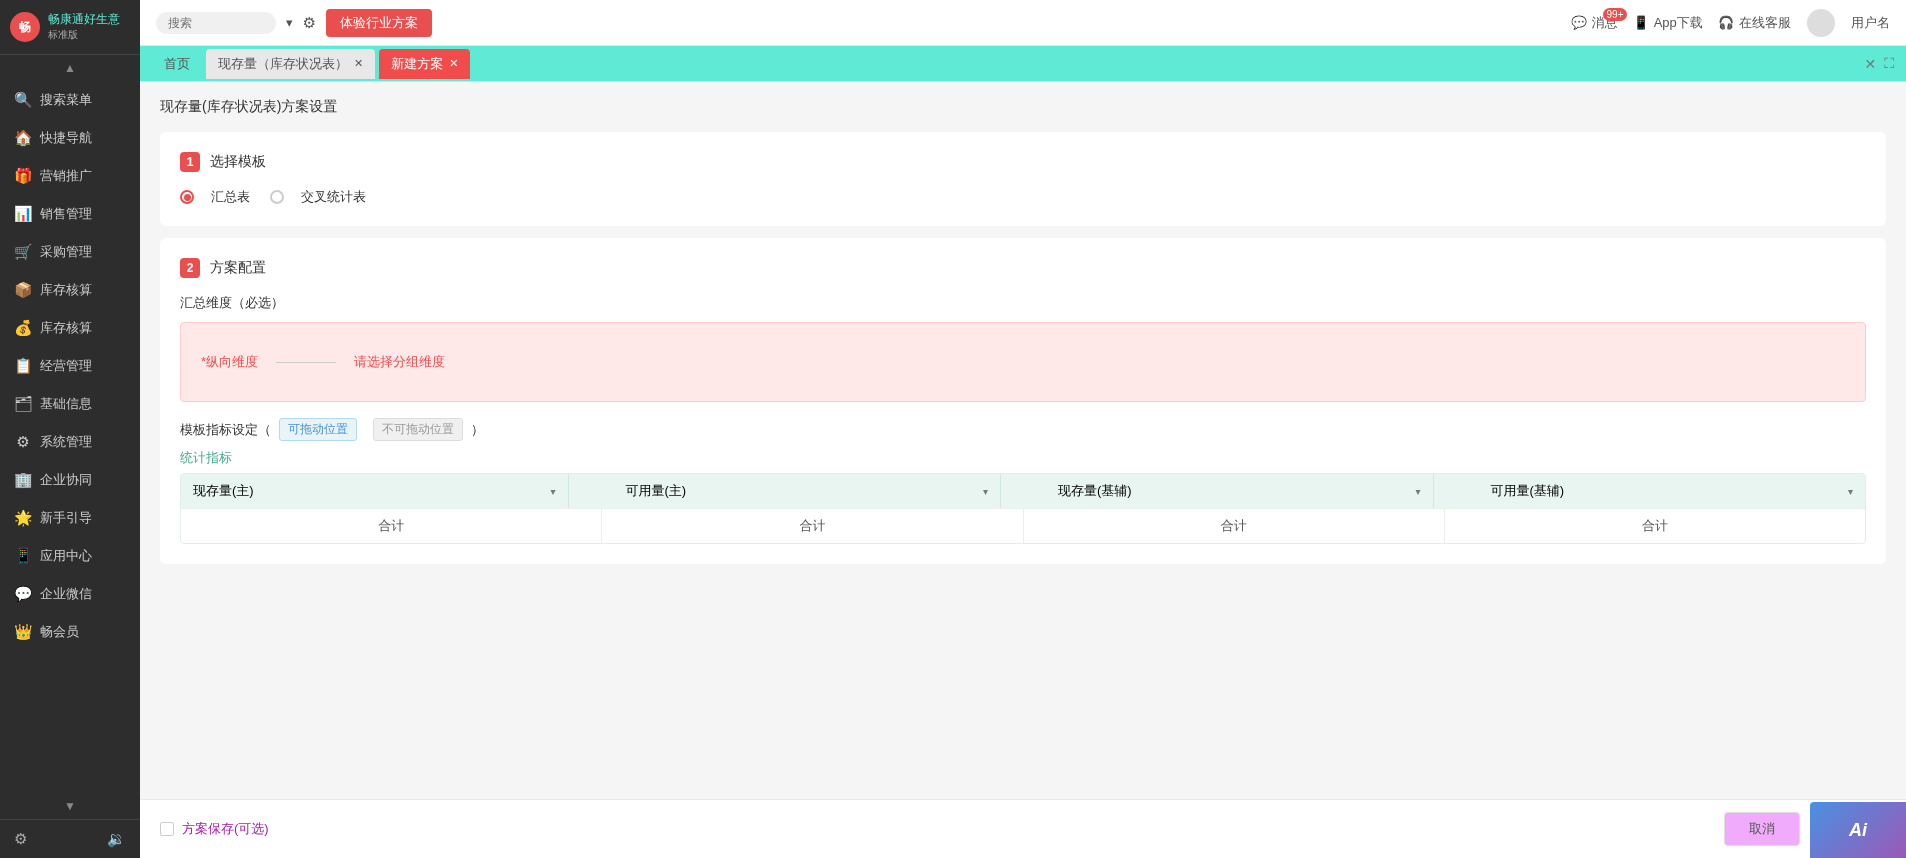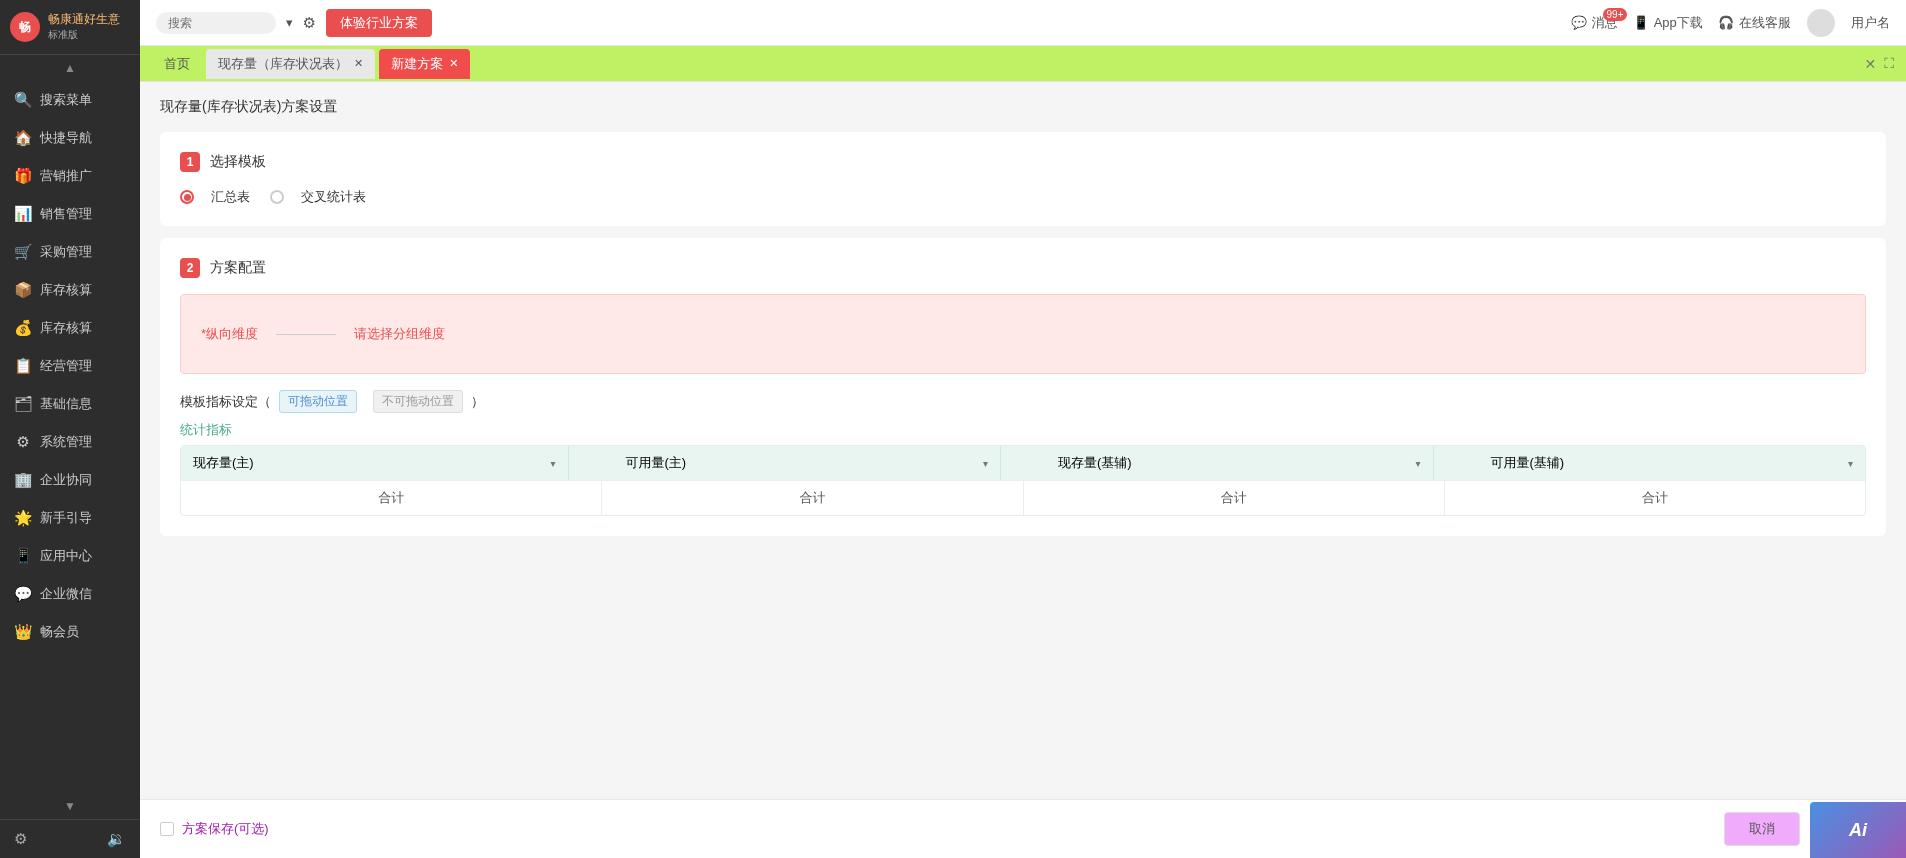--- a/index.html
+++ b/index.html
@@ -22,21 +22,21 @@
       gap: 8px;
       border-bottom: 1px solid #444;
     }
     .sidebar-logo-icon {
       width: 30px; height: 30px;
       background: #e94f4f;
       border-radius: 50%;
       display: flex; align-items: center; justify-content: center;
       color: white; font-weight: bold; font-size: 12px;
     }
-    .sidebar-logo-text { color: #fdba74; font-size: 12px; line-height: 1.3; }
+    .sidebar-logo-text { color: #5eead4; font-size: 12px; line-height: 1.3; }
     .sidebar-logo-badge { font-size: 10px; color: #aaa; }
 
     .sidebar-nav { flex: 1; overflow-y: auto; }
     .sidebar-item {
       display: flex; align-items: center; gap: 8px;
       padding: 10px 14px;
       cursor: pointer; color: #ccc;
       transition: background 0.15s;
     }
     .sidebar-item-icon { font-size: 15px; width: 18px; text-align: center; }
@@ -83,21 +83,21 @@
       background: #e94f4f; color: #fff; font-size: 10px;
       border-radius: 8px; padding: 1px 4px; position: absolute; top: -6px; right: -10px;
     }
     .topbar-app { color: #555; font-size: 13px; display: flex; align-items: center; gap: 4px; cursor: pointer; }
     .topbar-service { color: #555; font-size: 13px; display: flex; align-items: center; gap: 4px; cursor: pointer; }
     .topbar-avatar { width: 28px; height: 28px; background: #ddd; border-radius: 50%; cursor: pointer; }
     .topbar-username { font-size: 13px; color: #555; cursor: pointer; }
 
     
     .tabs {
-      background: #bef264;
+      background: #5eead4;
       display: flex; align-items: center;
       padding: 0 12px;
       border-bottom: 1px solid #e0e0e0;
       flex-shrink: 0;
       height: 36px;
     }
     .tab {
       display: flex; align-items: center; gap: 6px;
       padding: 6px 12px;
       cursor: pointer; font-size: 13px; color: #555;
@@ -402,20 +402,21 @@
         </label>
       </div>
     </div>
 
     <div class="section">
       <div class="section-header">
         <div class="section-num">2</div>
         <div class="section-title">方案配置</div>
       </div>
 
+      <div class="subsection-title">汇总维度（必选）</div>
 
       <div class="dimension-area">
         <div class="dimension-placeholder">
           <span class="dimension-required">*纵向维度</span>
           <span class="dimension-line"></span>
           <span>请选择分组维度</span>
         </div>
       </div>
 
       <div class="indicator-settings">

